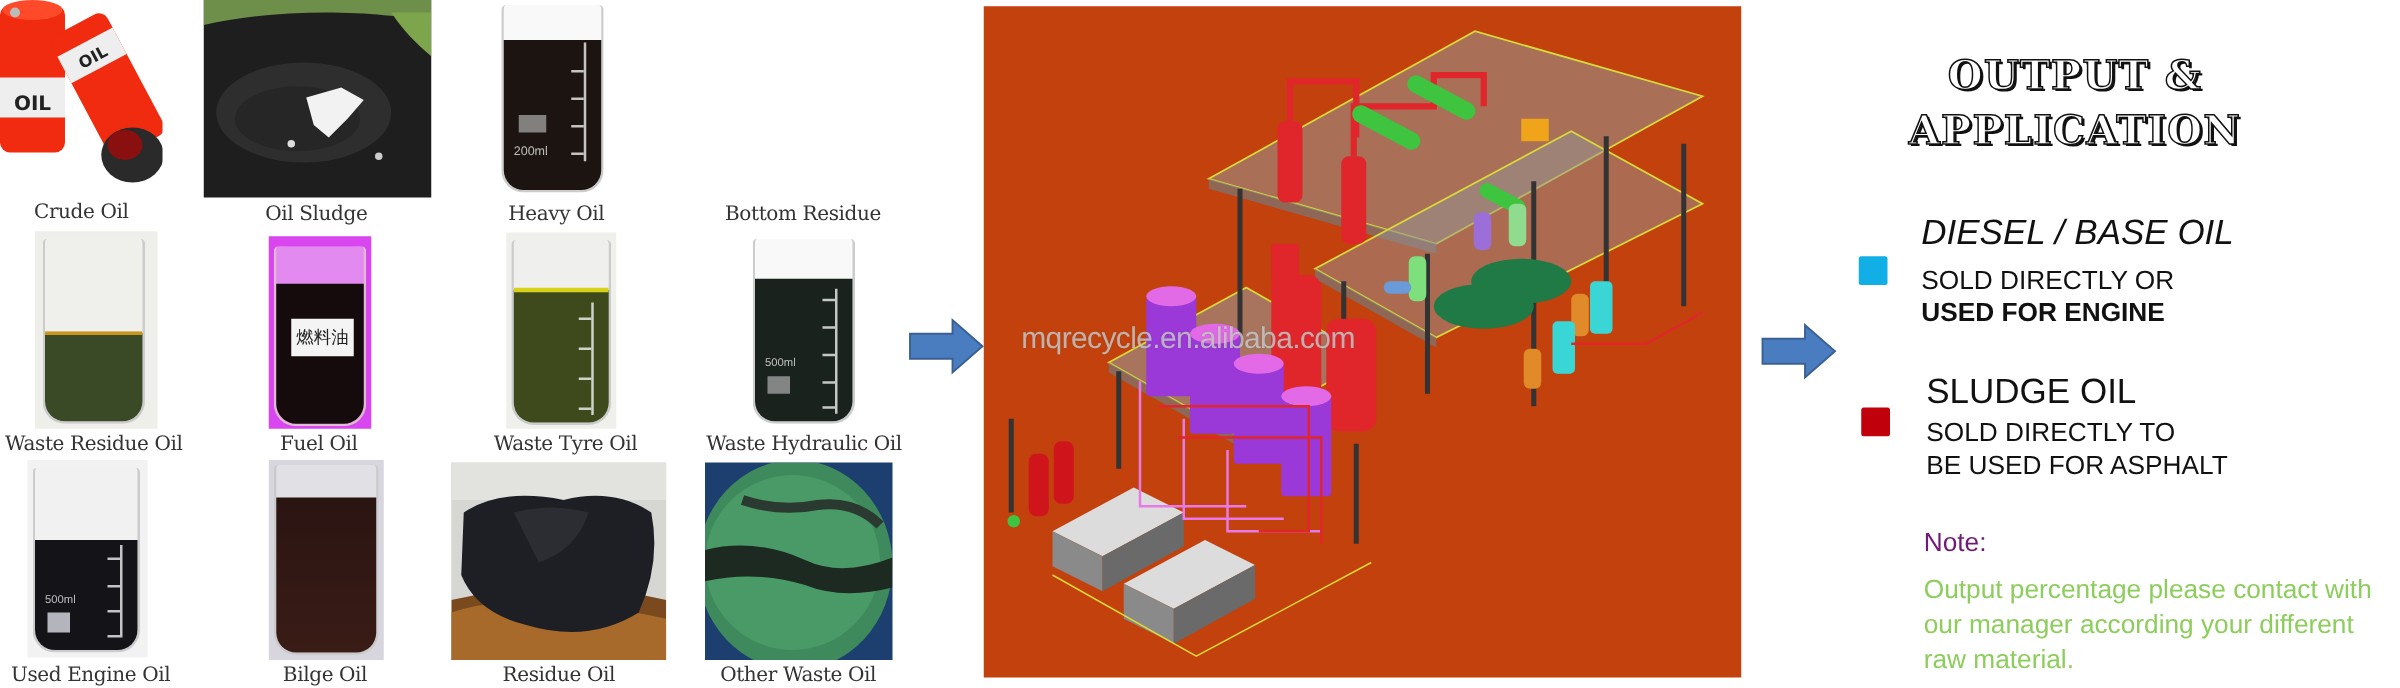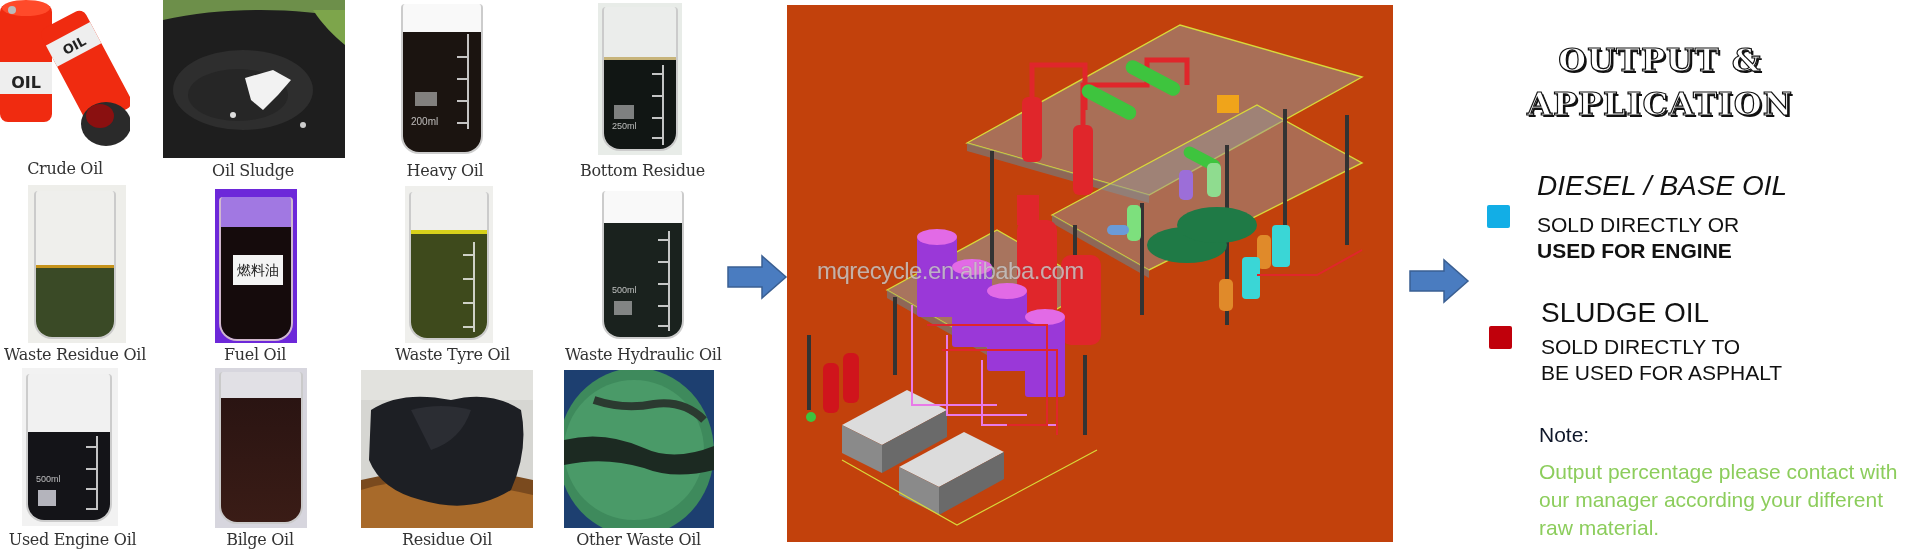--- a/index.html
+++ b/index.html
@@ -39,21 +39,21 @@
   
   .title {
     position: absolute; left: 1480px; top: 38px; width: 360px; text-align: center;
     font-family: "DejaVu Serif", serif; font-weight: bold; font-size: 32px; line-height: 44px;
     color: #fff; -webkit-text-stroke: 1.2px #111; letter-spacing: 1px;
     text-shadow: 2px 2px 0 #111;
   }
   .legend-sq { position: absolute; width: 23px; height: 23px; border-radius: 2px; }
   .out-head { position: absolute; font-size: 28px; color: #111; white-space: nowrap; }
   .out-sub { position: absolute; font-size: 21px; color: #111; line-height: 26px; white-space: nowrap; }
-  .note-label { position: absolute; left: 1539px; top: 423px; font-size: 21px; color: #0f172a; text-align: right; }
+  .note-label { position: absolute; left: 1539px; top: 423px; font-size: 21px; color: #701a75; text-align: right; }
   .note-text { position: absolute; left: 1539px; top: 458px; width: 380px; font-size: 21px; line-height: 28px; color: #8ccd5c; }
 </style>
 </head>
 <body>
 
 <div class="tile" style="left:0;top:0;width:130px;height:180px;">
   <div class="photo" style="left:0;top:0;width:130px;height:155px;">
     <svg width="130" height="155" viewBox="0 0 130 155">
       <rect x="0" y="4" width="52" height="118" rx="8" fill="#f02b10"></rect>
       <ellipse cx="26" cy="8" rx="24" ry="8" fill="#ff4a2a"></ellipse>
@@ -97,46 +97,34 @@
       <div class="tick" style="top:96px;"></div>
         <div class="tick" style="top:118px;"></div>
       <div style="position:absolute;left:8px;top:112px;font-size:10px;color:rgba(255,255,255,0.7);">200ml</div>
       <div style="position:absolute;left:12px;top:88px;width:22px;height:14px;background:rgba(200,200,200,0.6);"></div>
     </div>
   </div>
   <div class="caption" style="top:161px;">Heavy Oil</div>
 </div>
 
 <div class="tile" style="left:580px;top:0;width:120px;height:180px;">
-  <div class="photo" style="left:18px;top:3px;width:84px;height:152px;background:#e8ece8;">
-    <div class="beaker" style="left:4px;top:4px;width:76px;height:144px;">
-      <div class="liquid" style="top:50px;background:#111614;border-top:3px solid #c7b47a;"></div>
-      <div class="scale" style="top:58px;height:80px;"></div>
-      <div class="tick" style="top:66px;"></div>
-        <div class="tick" style="top:88px;"></div>
-      <div class="tick" style="top:110px;"></div>
-        <div class="tick" style="top:130px;"></div>
-      <div style="position:absolute;left:10px;top:98px;width:20px;height:14px;background:rgba(200,200,200,0.6);"></div>
-      <div style="position:absolute;left:8px;top:114px;font-size:9px;color:rgba(255,255,255,0.7);">250ml</div>
-    </div>
-  </div>
   <div class="caption" style="top:161px;">Bottom Residue</div>
 </div>
 
 <div class="tile" style="left:0;top:183px;width:150px;height:182px;">
   <div class="photo" style="left:28px;top:2px;width:98px;height:158px;background:#eeeeea;">
     <div class="beaker" style="left:6px;top:6px;width:82px;height:148px;">
       <div class="liquid" style="top:74px;background:#3a4a26;border-top:3px solid #c7941c;"></div>
     </div>
   </div>
   <div class="caption" style="top:162px;">Waste Residue Oil</div>
 </div>
 
 <div class="tile" style="left:205px;top:183px;width:100px;height:182px;">
-  <div class="photo" style="left:10px;top:6px;width:82px;height:154px;background:#6d28d9;">
+  <div class="photo" style="left:10px;top:6px;width:82px;height:154px;background:#d946ef;">
     <div class="beaker" style="left:4px;top:8px;width:74px;height:144px;border-color:rgba(220,200,200,0.8);">
       <div class="liquid" style="top:30px;background:#150b0c;"></div>
       <div style="position:absolute;left:12px;top:58px;width:50px;height:30px;background:#f4f4f4;color:#222;font-size:14px;text-align:center;line-height:30px;font-family:'DejaVu Sans',sans-serif;">燃料油</div>
     </div>
   </div>
   <div class="caption" style="top:162px;">Fuel Oil</div>
 </div>
 
 <div class="tile" style="left:395px;top:183px;width:110px;height:182px;">
   <div class="photo" style="left:10px;top:3px;width:88px;height:157px;background:#efefec;">

